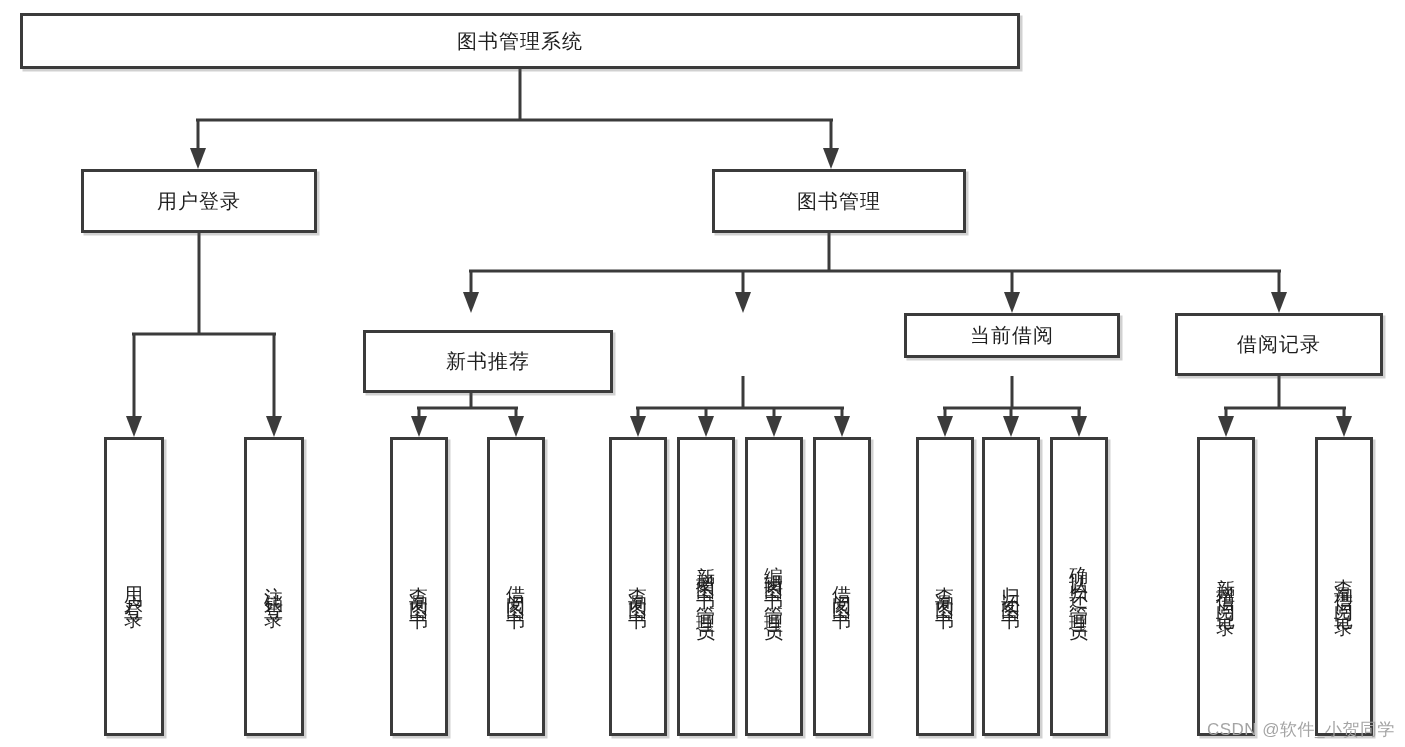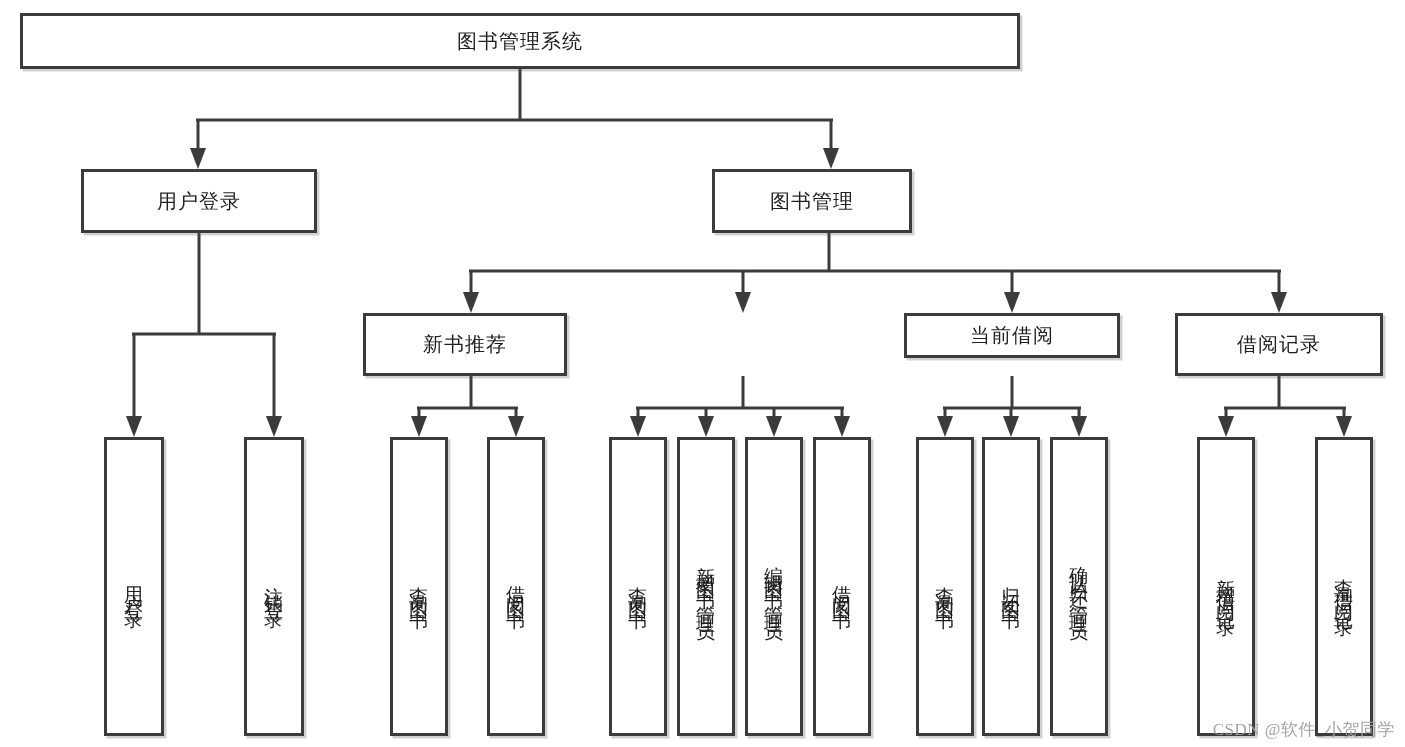--- a/index.html
+++ b/index.html
@@ -1,21 +1,21 @@
 <!DOCTYPE html>
 <html><head>
 <meta charset="utf-8">
 <style>
   html, body { margin: 0; padding: 0; background: #ffffff; }
   .canvas {
     position: relative;
     width: 1405px;
     height: 747px;
     background: #ffffff;
-    font-family: Liberation Serif, serif;
+    font-family: Liberation Sans, sans-serif;
     overflow: hidden;
   }
   .wires { position: absolute; left: 0; top: 0; }
   .box {
     position: absolute;
     box-sizing: border-box;
     border: 3px solid #3b3b3b;
     background: #ffffff;
     box-shadow: 2.5px 2.5px 0 rgba(90,90,90,0.28);
     display: flex;
@@ -130,25 +130,25 @@
     </g>
   </svg>
 
   <div class="box" style="left:20px;top:13px;width:1000px;height:56px">
     <span class="h-label">图书管理系统</span>
   </div>
 
   <div class="box" style="left:81px;top:169px;width:236px;height:64px">
     <span class="h-label">用户登录</span>
   </div>
-  <div class="box" style="left:712px;top:169px;width:200px;height:64px">
+  <div class="box" style="left:712px;top:169px;width:254px;height:64px">
     <span class="h-label">图书管理</span>
   </div>
 
-  <div class="box" style="left:363px;top:313px;width:204px;height:63px">
+  <div class="box" style="left:363px;top:330px;width:250px;height:63px">
     <span class="h-label">新书推荐</span>
   </div>
   <div class="box" style="left:904px;top:313px;width:216px;height:45px">
     <span class="h-label">当前借阅</span>
   </div>
   <div class="box" style="left:1175px;top:313px;width:208px;height:63px">
     <span class="h-label">借阅记录</span>
   </div>
 
   <div class="box" style="left:104px;top:437px;width:60px;height:299px">

